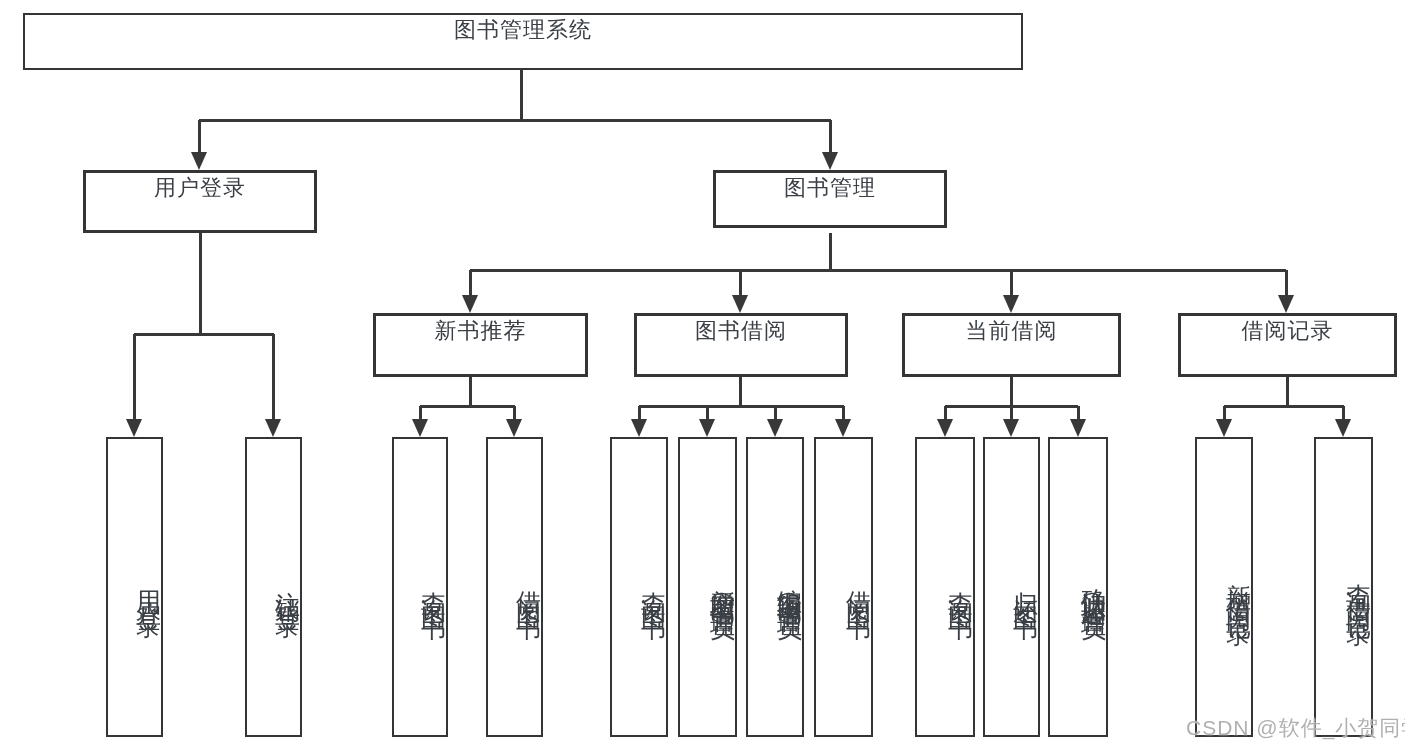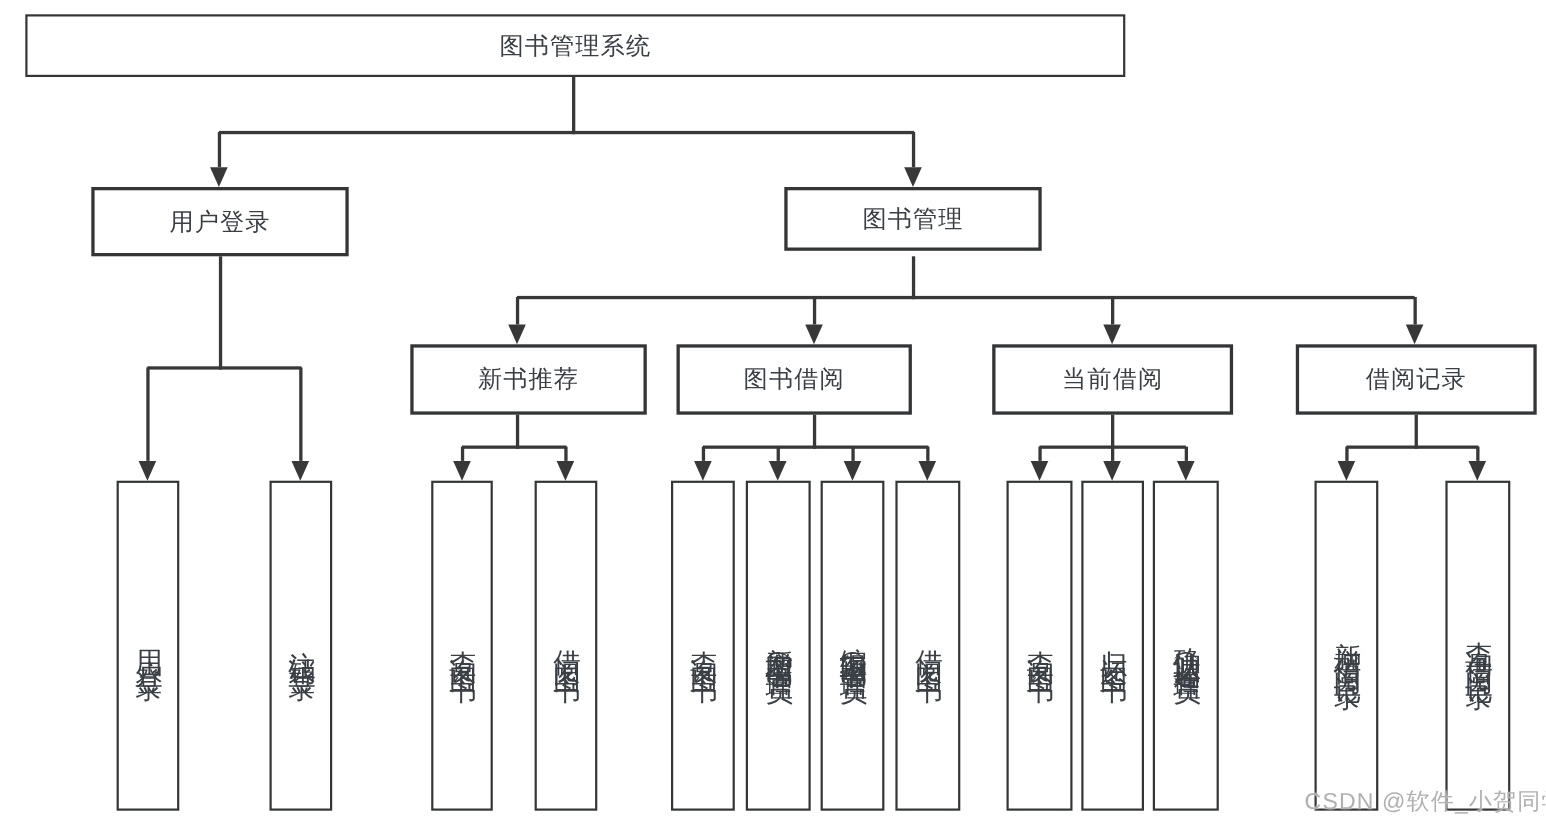--- a/index.html
+++ b/index.html
@@ -10,21 +10,21 @@
     background: #ffffff;
     font-family: "Liberation Sans", "DejaVu Sans", sans-serif;
     overflow: hidden;
   }
   .box {
     position: absolute;
     box-sizing: border-box;
     background: #ffffff;
     border: 3px solid #333537;
     display: flex;
-    align-items: center;
+    align-items: flex-start;
     justify-content: center;
     color: #3a3f45;
   }
   .hbox {
     font-size: 22px;
     letter-spacing: 1px;
     white-space: nowrap;
   }
   .rootbox { border-width: 2px; }
   .vbox {
@@ -69,21 +69,21 @@
   <div class="box hbox" style="left:83px; top:170px; width:234px; height:63px;">
     <span>用户登录</span>
   </div>
   <div class="box hbox" style="left:713px; top:170px; width:234px; height:58px;">
     <span>图书管理</span>
   </div>
 
   <div class="box hbox" style="left:363px; top:313px; width:215px; height:64px;margin-left:10px;">
     <span>新书推荐</span>
   </div>
-  <div class="box hbox" style="left:615px; top:313px; width:214px; height:64px;">
+  <div class="box hbox" style="left:634px; top:313px; width:214px; height:64px;">
     <span>图书借阅</span>
   </div>
   <div class="box hbox" style="left:902px; top:313px; width:219px; height:64px;">
     <span>当前借阅</span>
   </div>
   <div class="box hbox" style="left:1178px; top:313px; width:219px; height:64px;">
     <span>借阅记录</span>
   </div>
 
   <div class="box vbox" style="left:106px; top:437px; width:57px; height:300px;">

